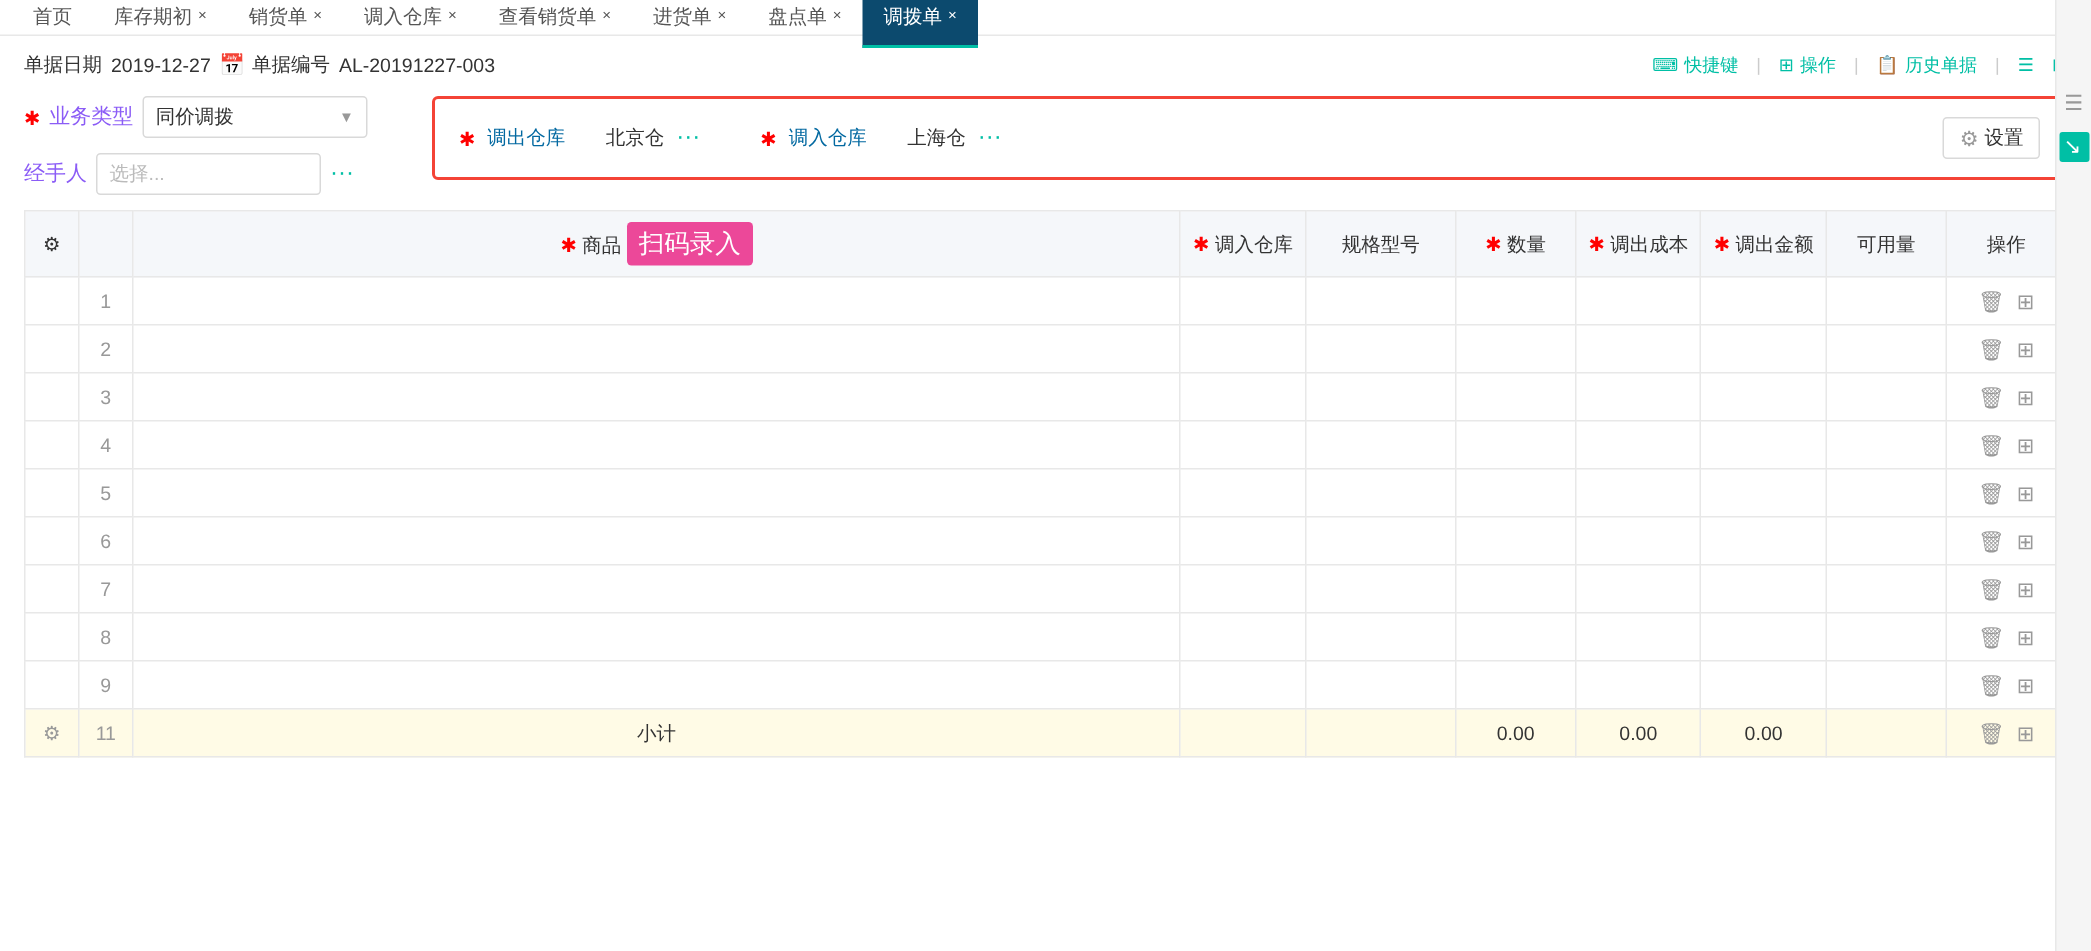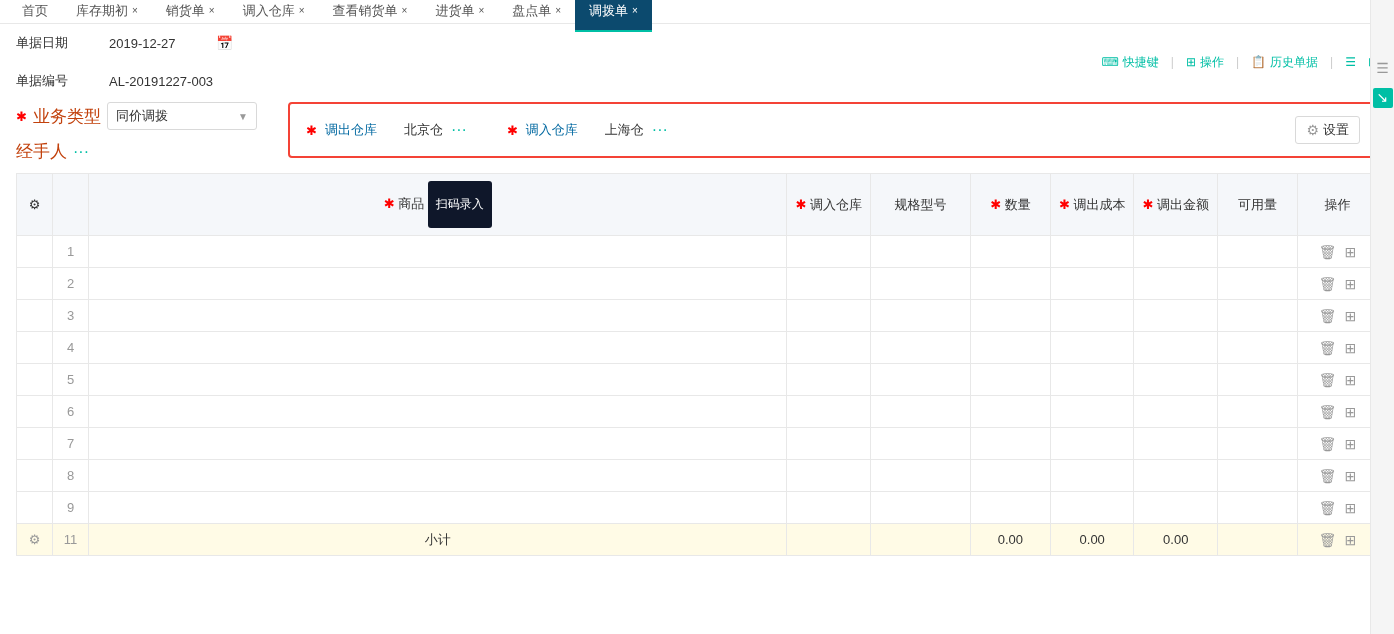--- a/index.html
+++ b/index.html
@@ -38,40 +38,40 @@
     }
 
     
     .main-content { padding: 10px 16px; }
 
     
     .header-row {
       display: flex; align-items: center; justify-content: space-between;
       margin-bottom: 12px;
     }
-    .header-left { display: flex; align-items: flex-start; gap: 20px; flex-direction: column; }
+    .header-left { display: flex; align-items: center; gap: 4px; }
     .header-field { display: flex; align-items: center; gap: 6px; font-size: 13px; }
     .header-field label { color: #333; }
-    .header-field span { color: #333; margin-left: 35px; }
+    .header-field span { color: #333; }
     .calendar-icon { color: #00bfa5; cursor: pointer; font-size: 14px; }
     .header-right { display: flex; align-items: center; gap: 12px; font-size: 12px; color: #00bfa5; }
     .header-right-item { display: flex; align-items: center; gap: 4px; cursor: pointer; }
 
     
     .form-area {
       display: flex; align-items: flex-start; gap: 12px;
       margin-bottom: 10px;
     }
     .form-left {
       display: flex; flex-direction: column; gap: 10px;
       min-width: 260px;
     }
     .form-field { display: flex; align-items: center; gap: 6px; }
     .form-field .required { color: red; }
-    .form-field label { color: #c2410c; font-size: 17px; }
+    .form-field label { color: #8b5cf6; font-size: 14px; }
     .form-select {
       display: flex; align-items: center;
       border: 1px solid #d9d9d9; border-radius: 3px;
       padding: 4px 8px; min-width: 150px; cursor: pointer;
       justify-content: space-between;
     }
     .form-select span { color: #333; }
     .form-select .arrow { color: #999; font-size: 10px; }
     .form-input-placeholder {
       border: 1px solid #d9d9d9; border-radius: 3px;
@@ -120,22 +120,22 @@
     .data-table th .required { color: red; }
     .data-table td {
       border: 1px solid #e8e8e8;
       padding: 6px 8px;
       text-align: center;
       height: 32px;
     }
     .data-table .row-num { color: #999; width: 36px; }
     .data-table .subtotal-row td { background: #fffbe6; }
     .scan-btn {
-      background: #0f172a; color: #fff; border: none;
-      border-radius: 3px; padding: 15px 8px; font-size: 12px; cursor: pointer;
+      background: #ec4899; color: #fff; border: none;
+      border-radius: 3px; padding: 3px 8px; font-size: 17px; cursor: pointer;
     }
     .col-settings { width: 36px; }
     .col-num { width: 36px; }
     .col-product { min-width: 120px; }
     .col-unit { width: 80px; }
     .col-spec { width: 100px; }
     .col-qty { width: 80px; }
     .col-cost { width: 80px; }
     .col-amount { width: 80px; }
     .col-available { width: 80px; }
@@ -252,20 +252,23 @@
           <div class="form-field">
             <span class="required">✱</span>
             <label>业务类型</label>
             <div class="form-select">
               <span>同价调拨</span>
               <span class="arrow">▼</span>
             </div>
           </div>
           <div class="form-field">
             <label>经手人</label>
+            <div class="form-input-placeholder">
+              <span>选择...</span>
+            </div>
             <span class="more-dots">···</span>
           </div>
         </div>
 
         <div class="warehouse-section">
           <div class="warehouse-field">
             <span class="required">✱</span>
             <label>调出仓库</label>
             <span class="value">北京仓</span>
             <span class="more-dots">···</span>

